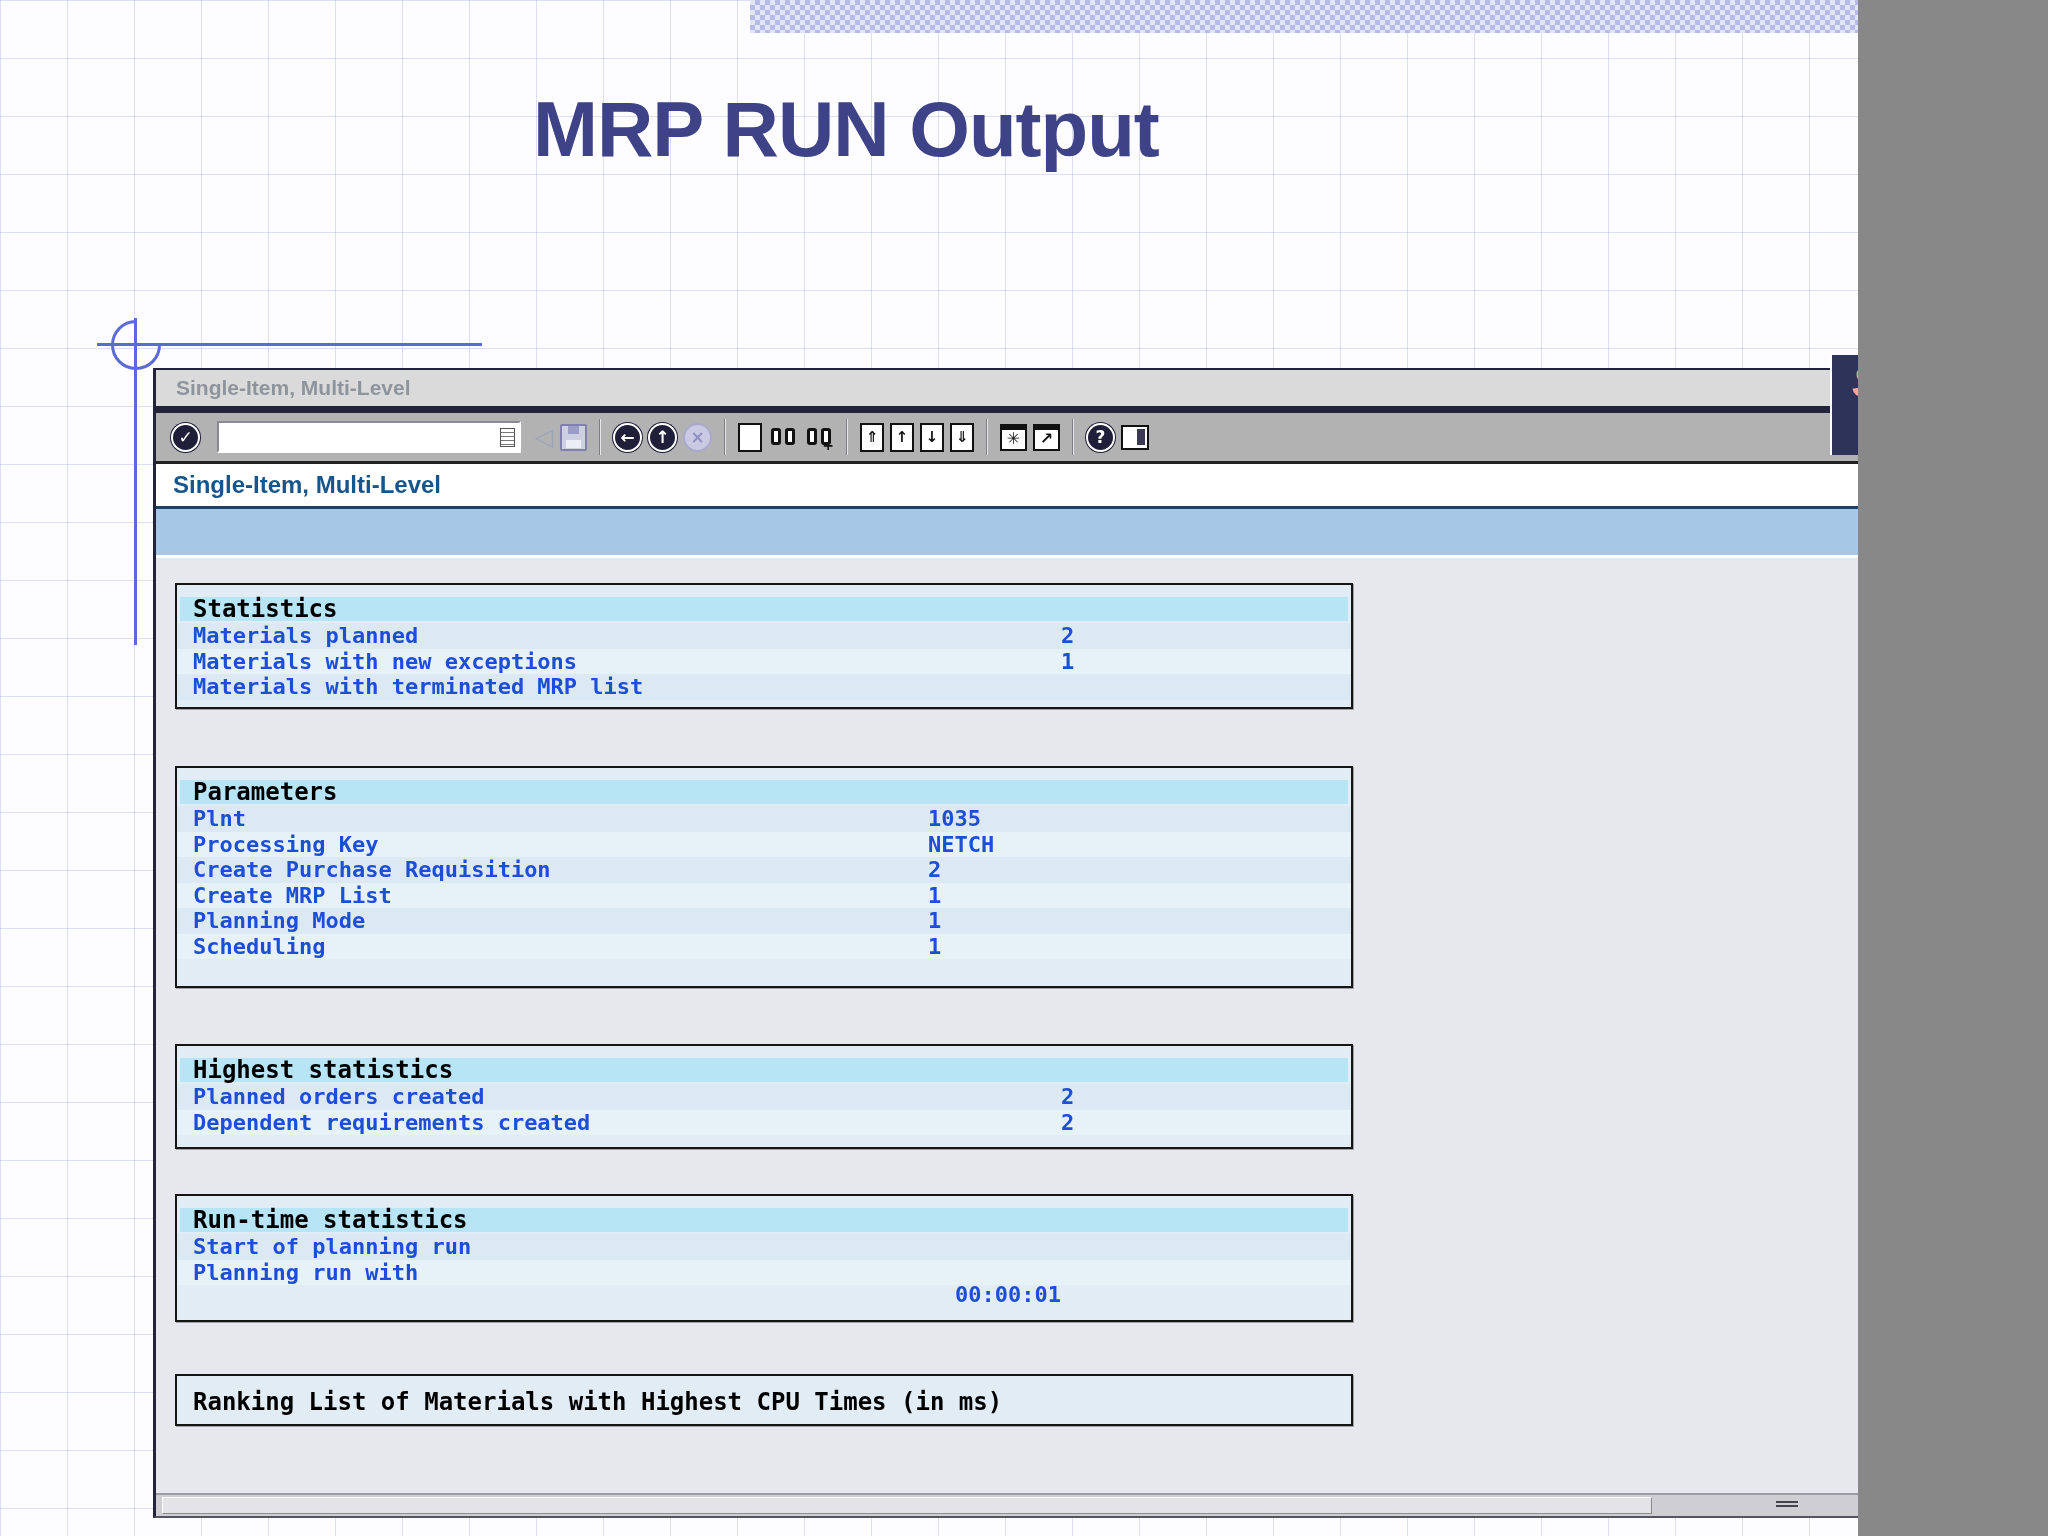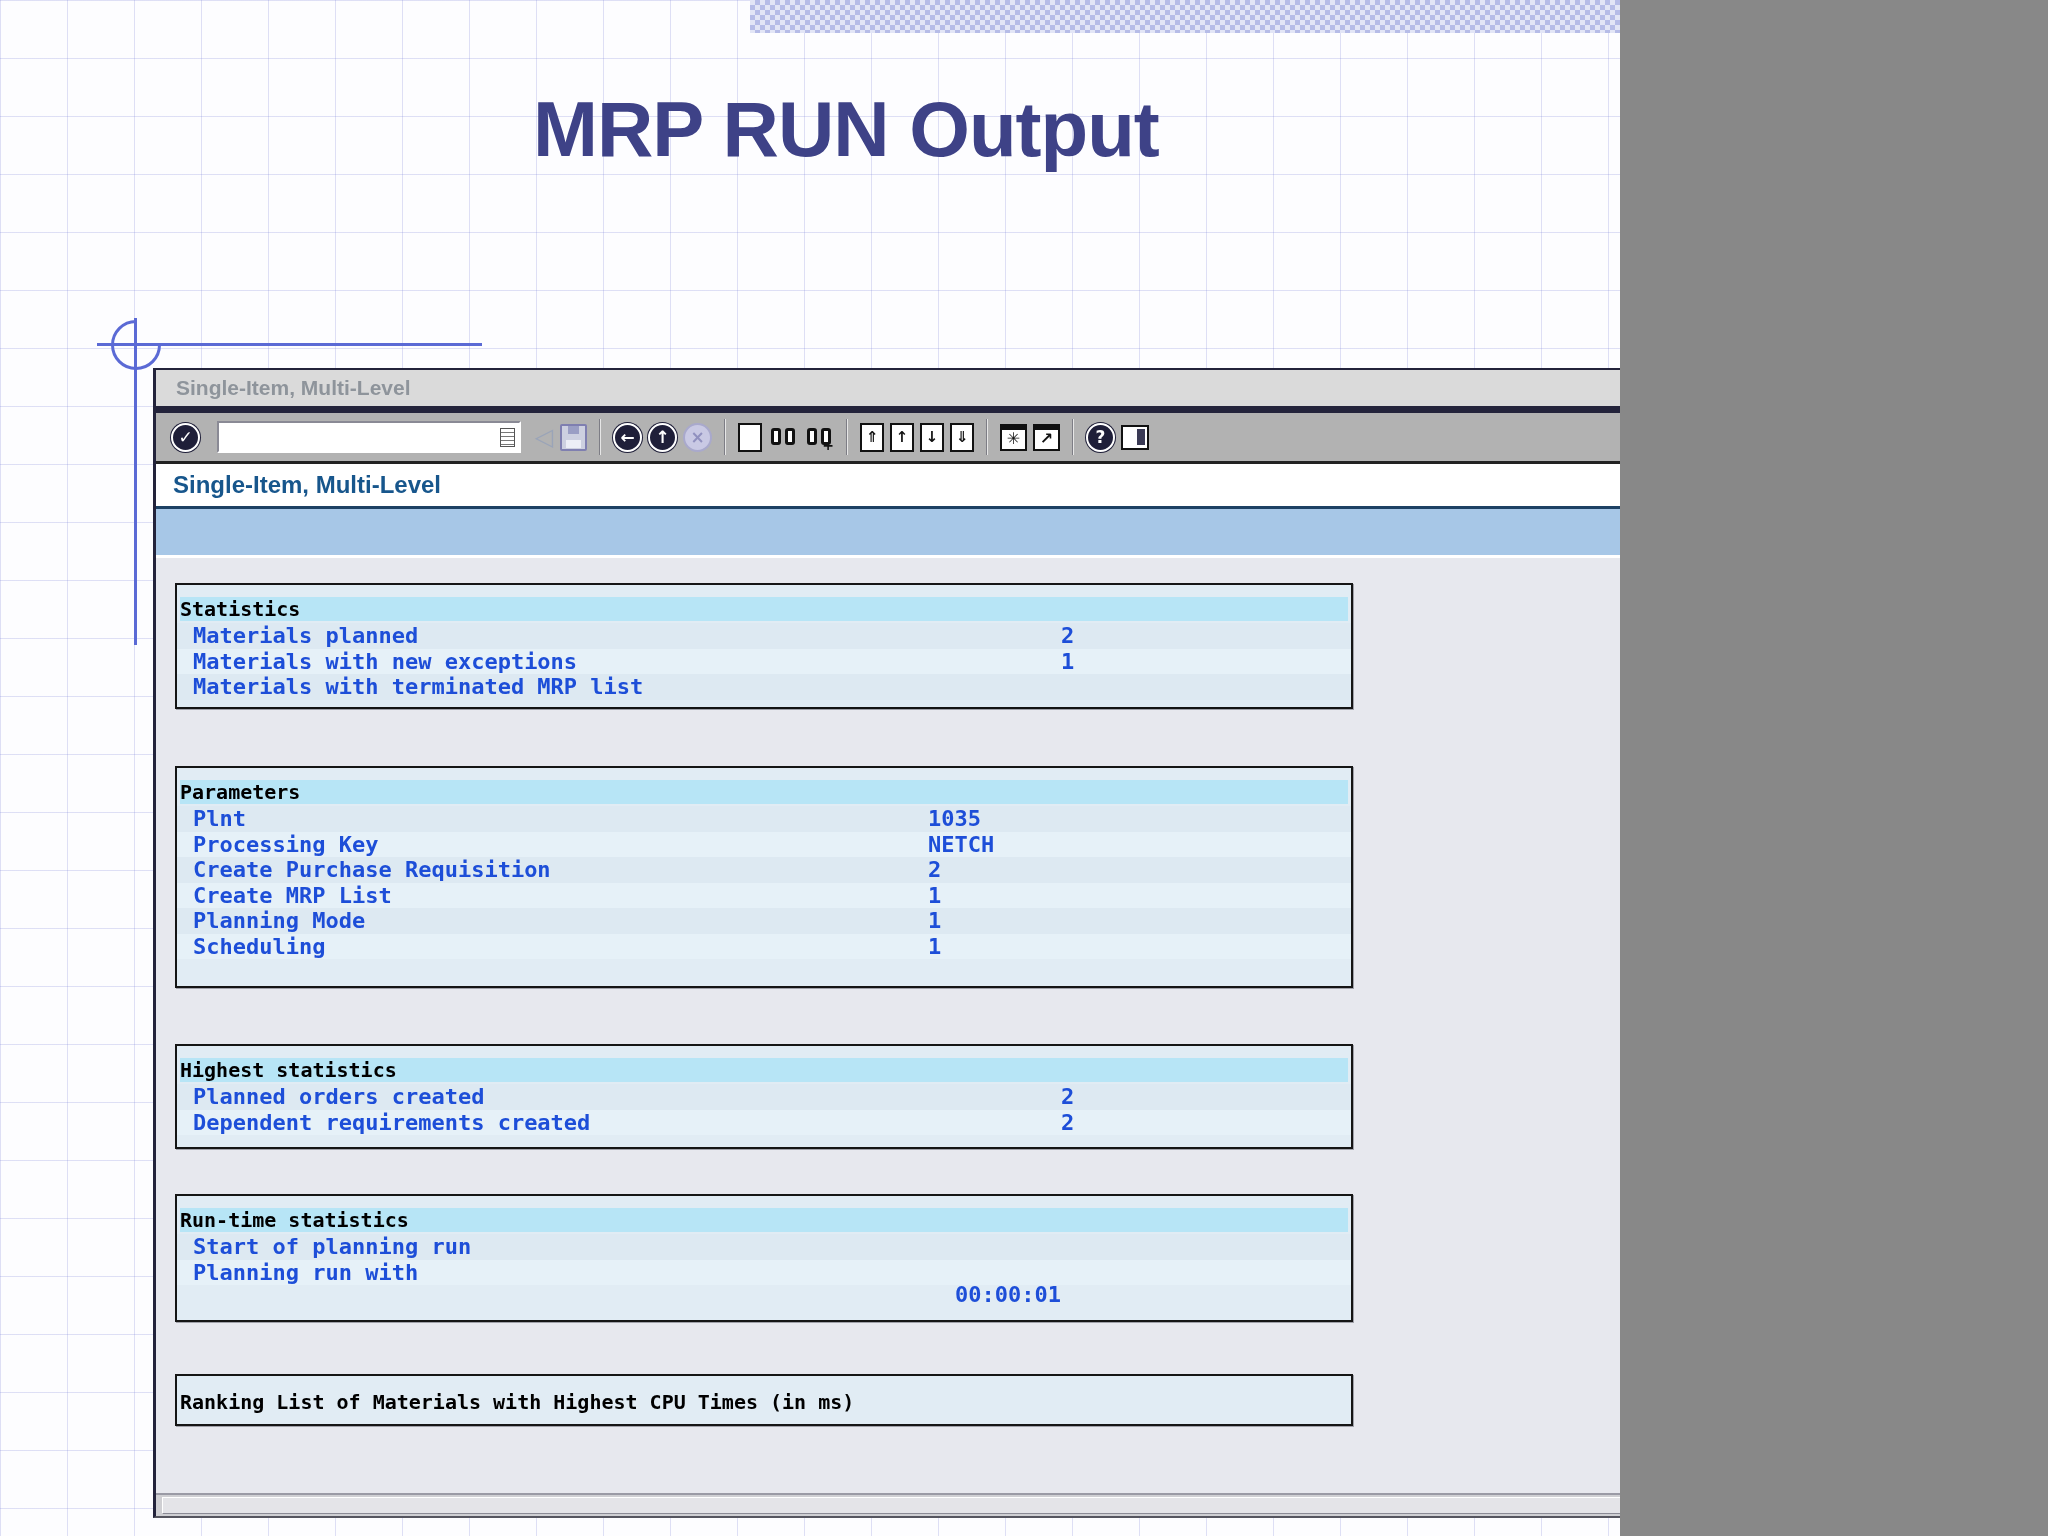--- a/index.html
+++ b/index.html
@@ -1,17 +1,17 @@
 <!DOCTYPE html>
 <html><head>
 <meta charset="utf-8">
 <style>
   html,body{margin:0;padding:0;background:#888;}
   #slide{
-    position:relative;width:1620px;height:1536px;overflow:hidden;
+    position:relative;width:1858px;height:1536px;overflow:hidden;
     background-color:#fdfdff;
     background-image:
       linear-gradient(to right, rgba(140,144,220,.28) 1px, transparent 1px),
       linear-gradient(to bottom, rgba(140,144,220,.28) 1px, transparent 1px);
     background-size:67px 58px;
     font-family:"Liberation Sans",sans-serif;
   }
   
   .checker-band{
     position:absolute;left:750px;top:0;width:1298px;height:33px;
@@ -75,22 +75,22 @@
   
   .headrow{height:42px;background:#fff;}
   .screen-heading{font-size:24px;font-weight:bold;color:#17568c;line-height:42px;padding-left:17px;}
   .navyrule{height:3px;background:#1d4164;}
   .blueband{height:46px;background:#a7c7e7;border-bottom:3px solid #fff;}
 
   
   .box{position:absolute;left:19px;width:1178px;background:#e1ecf4;
     border:2px solid #151515;box-sizing:border-box;padding-top:12px;box-shadow:1px 1px 0 rgba(90,90,100,.5);}
   .sec-header{height:24px;margin:0 3px 2px 3px;background:#b7e5f6;
-    font-family:"DejaVu Sans Mono",monospace;font-weight:bold;font-size:20px;
-    line-height:24px;white-space:nowrap;}
+    font-family:"DejaVu Sans Mono",monospace;font-weight:bold;font-size:24px;
+    line-height:24px;padding-left:13px;white-space:nowrap;}
   .box.plain{padding-top:14px;}
   .box.plain .sec-header{background:transparent;}
   .srow{position:relative;height:25.5px;line-height:25.5px;padding-left:16px;
     font-family:"DejaVu Sans Mono",monospace;font-weight:bold;font-size:22px;color:#1d4ed8;white-space:nowrap;}
   .srow:nth-of-type(odd){background:#e6f1f8;}
   .srow:nth-of-type(even){background:#dde9f2;}
   .srow .val{position:absolute;top:0;}
   .sec0{top:213px;height:126px;} .sec0 .val{left:884px;}
   .sec1{top:396px;height:222px;} .sec1 .val{left:751px;}
   .sec2{top:674px;height:105px;} .sec2 .val{left:884px;}

